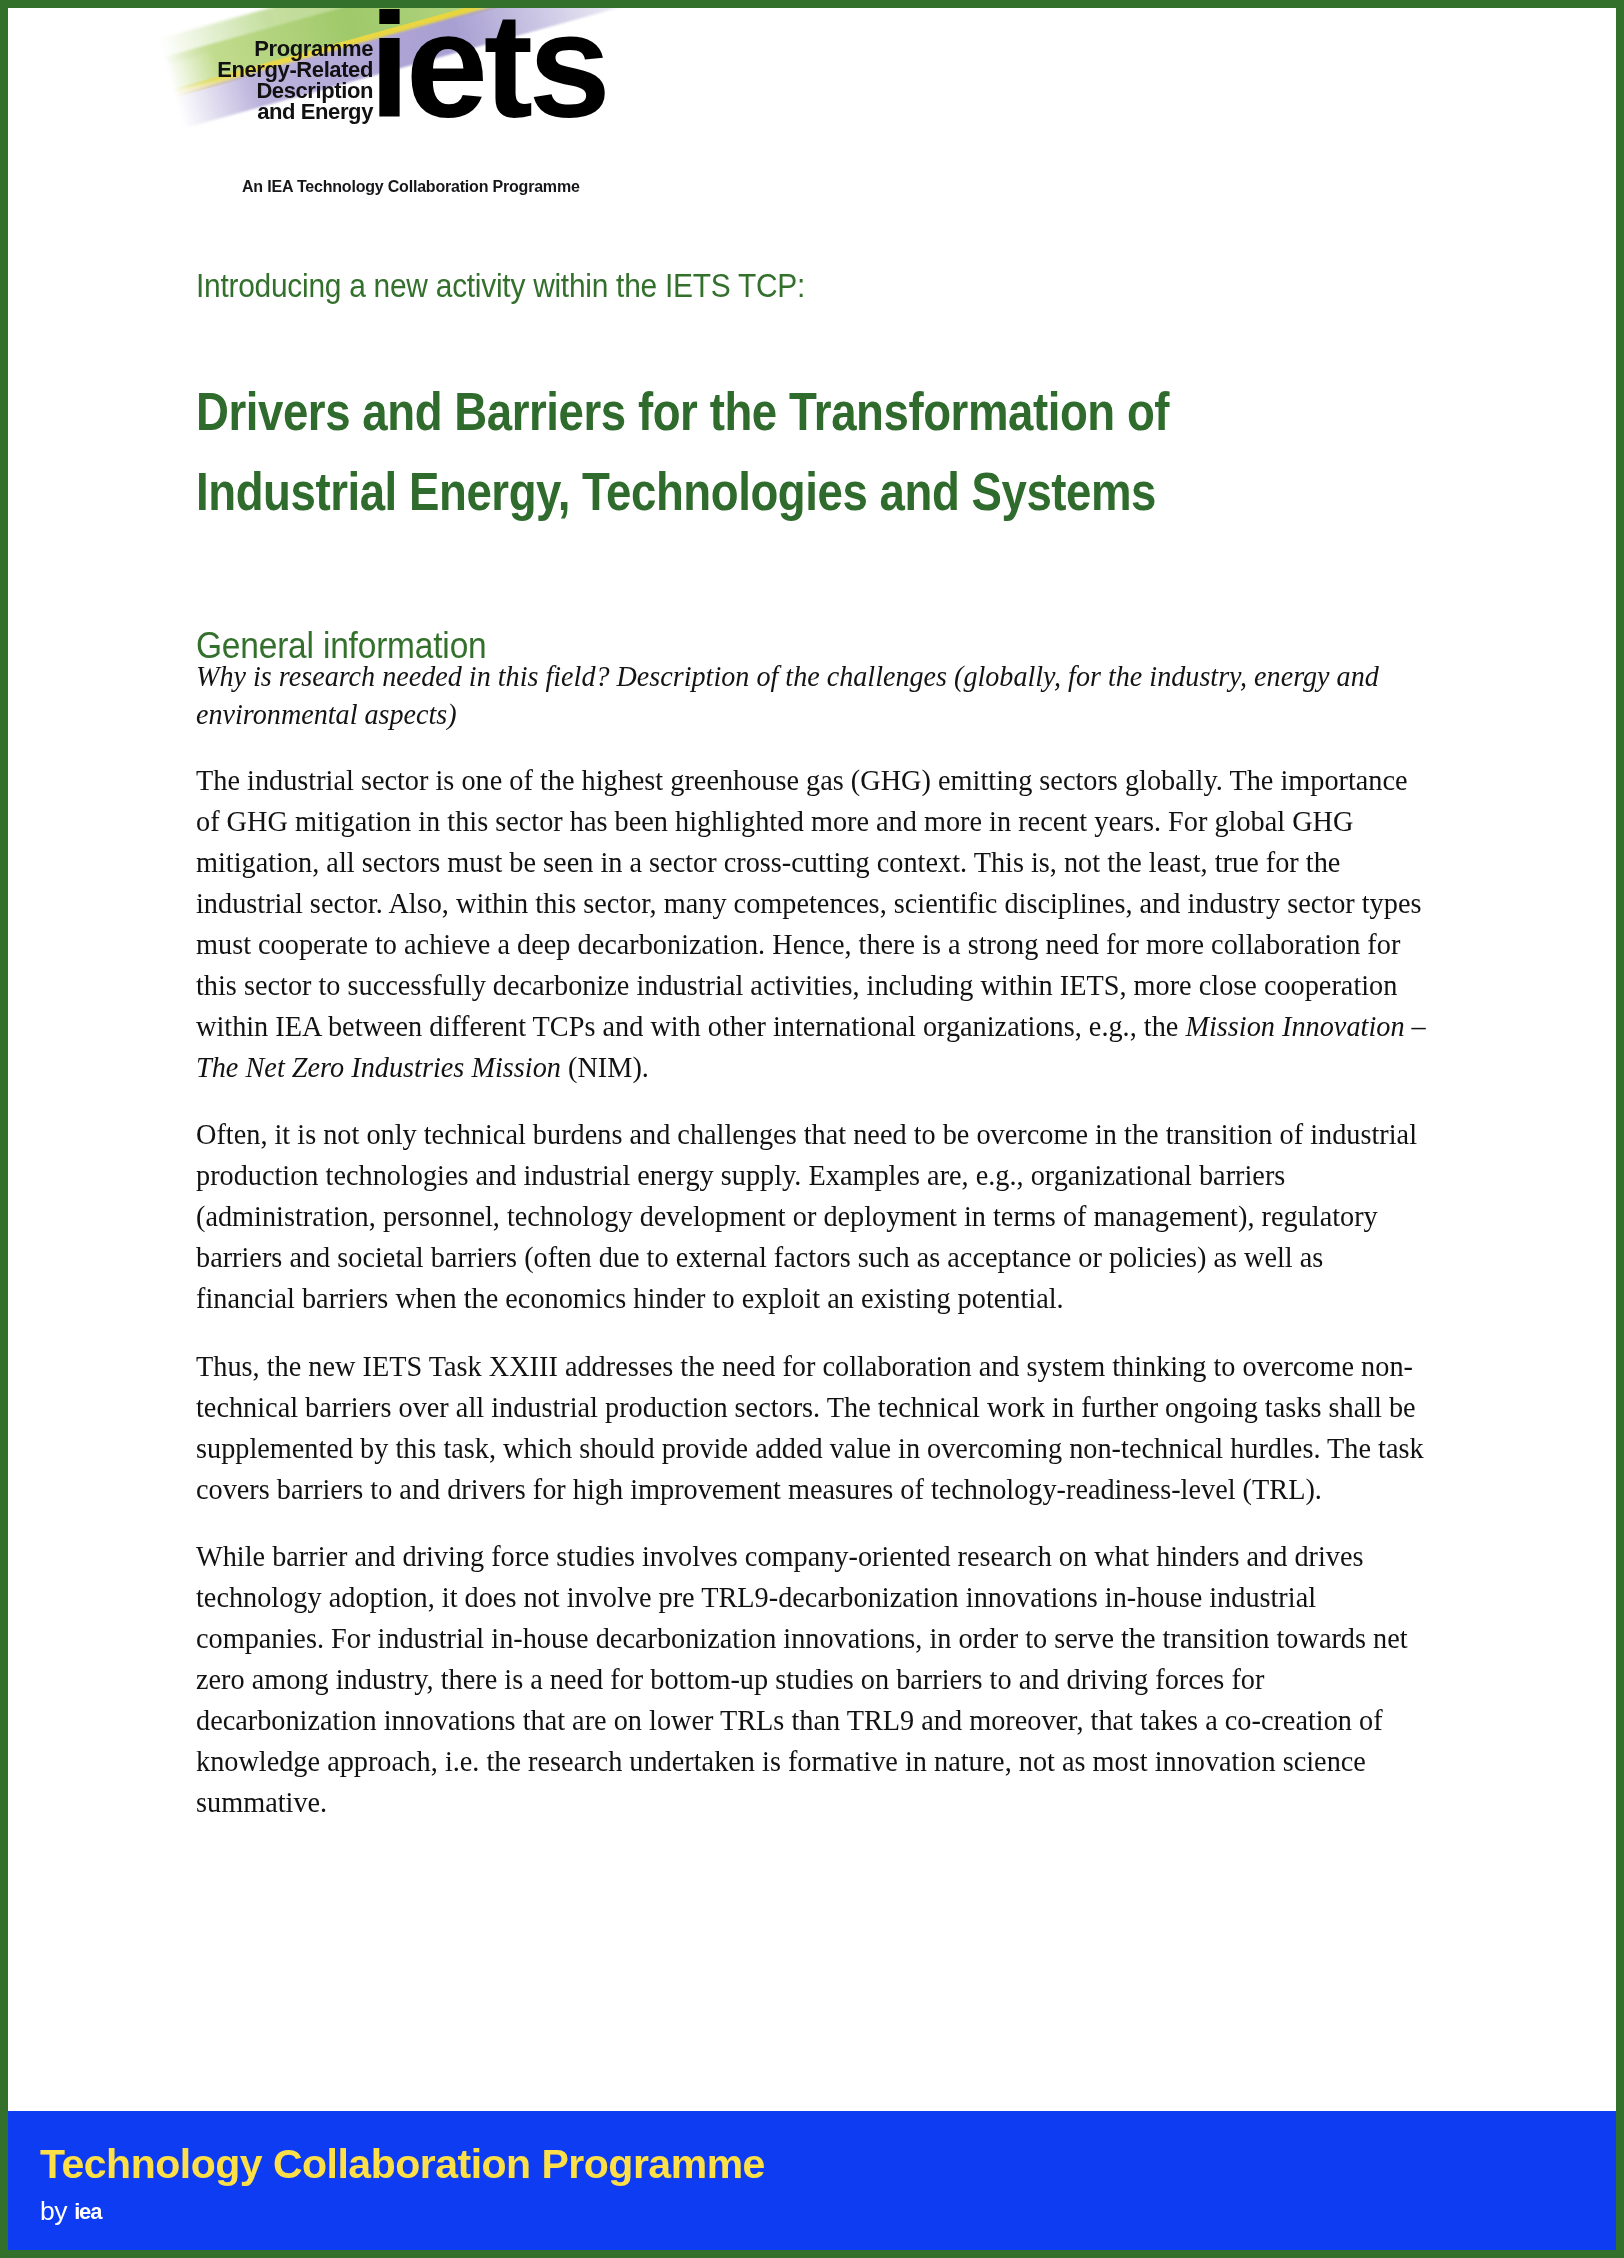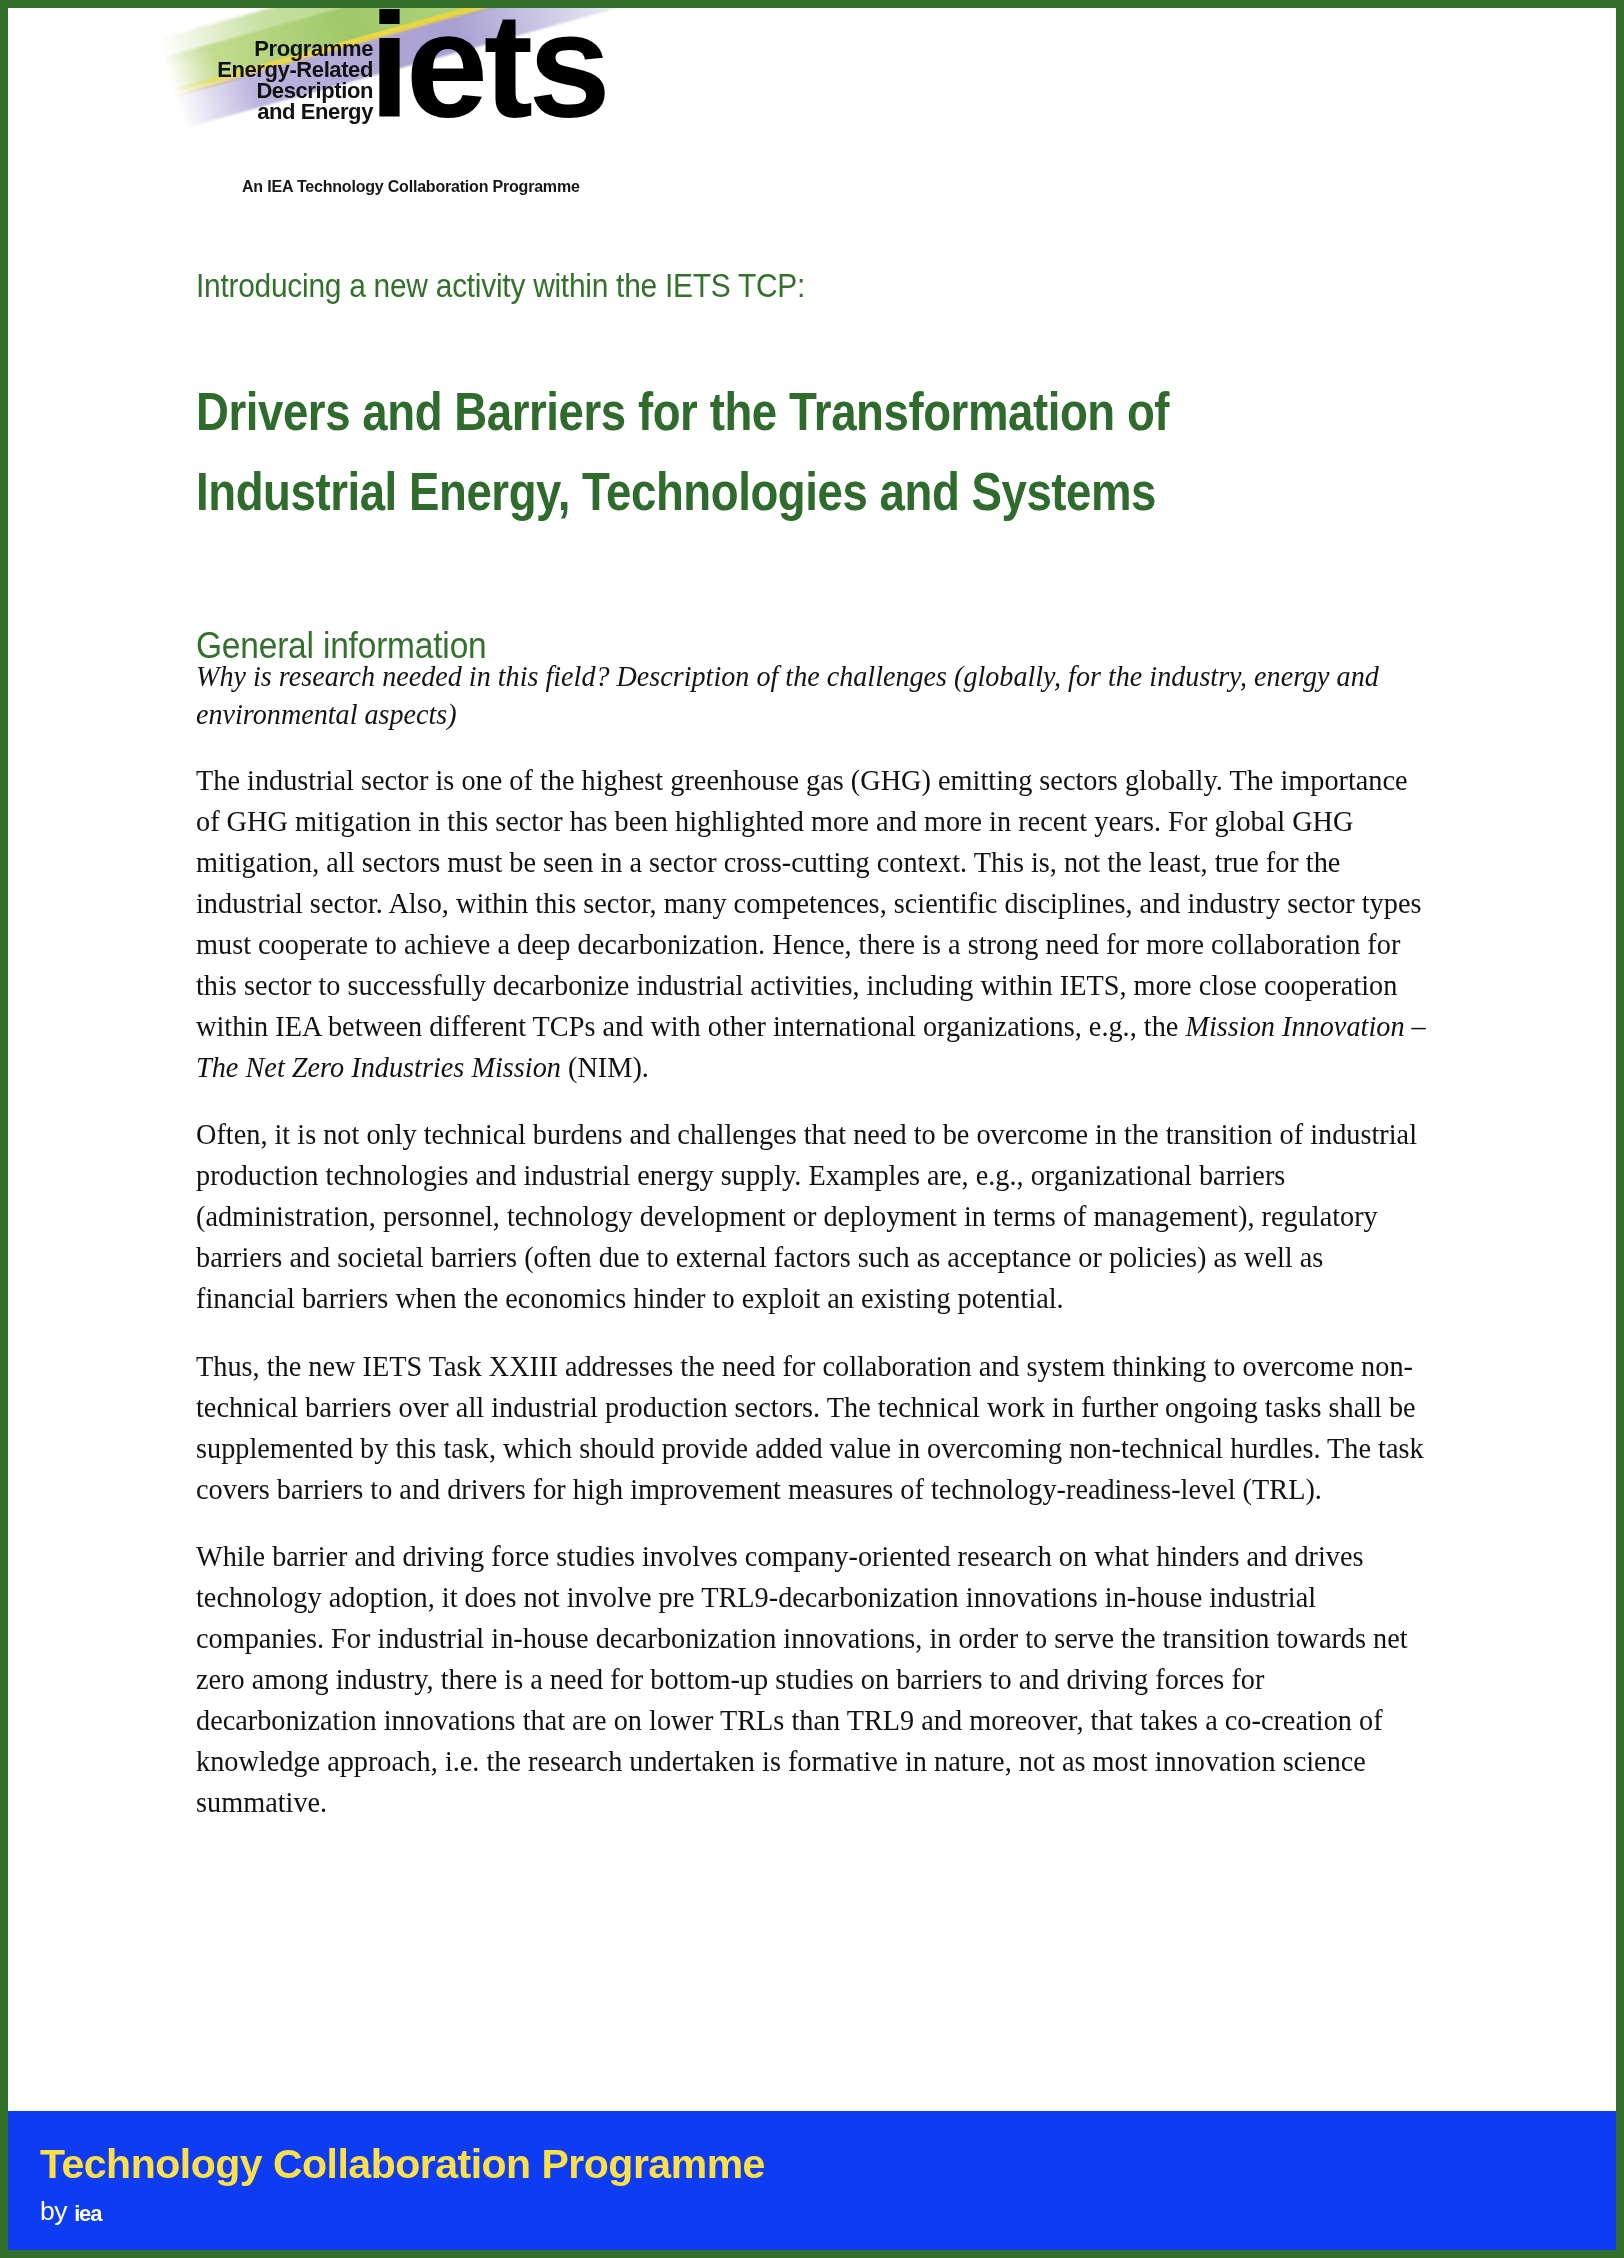--- a/index.html
+++ b/index.html
@@ -235,21 +235,21 @@
     line-height: 44px;
     color: #fde047;
     letter-spacing: -0.5px;
     white-space: nowrap;
   }
   .footer-by {
     position: absolute;
     left: 32px;
     top: 85px;
     display: flex;
-    align-items: flex-end;
+    align-items: center;
     gap: 7px;
     color: #ffffff;
   }
   .footer-by .by {
     font-family: "Liberation Sans", "DejaVu Sans", sans-serif;
     font-size: 26.5px;
     font-weight: normal;
     letter-spacing: -0.4px;
   }
   .footer-by .iea {

